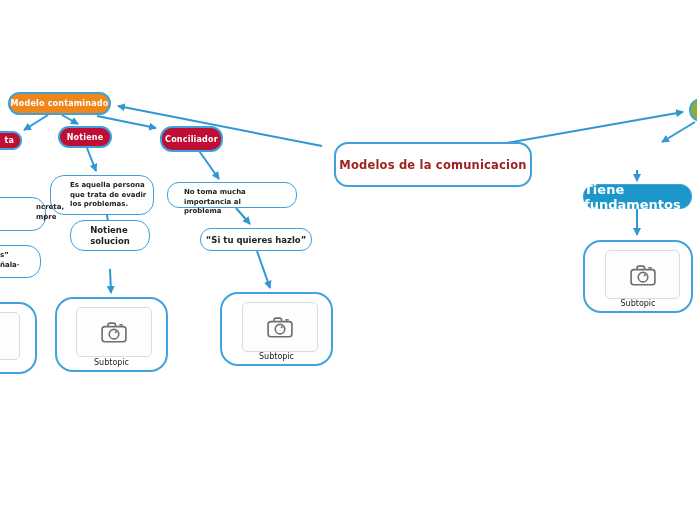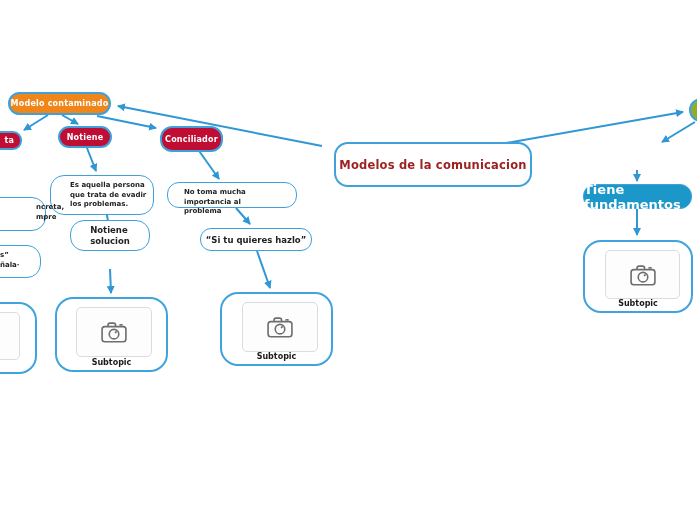--- a/index.html
+++ b/index.html
@@ -16,21 +16,21 @@
   .orange{background:#f0861a;}
   .crimson{background:#c00d33;}
   .teal{background:#1b98c9;}
   .tan{background:#e3bf97;border:1.5px solid #94a7b3;color:#4e5358;}
   .green{background:#8fae2e;border:2px solid #3fa0dc;border-radius:50%;}
   .smalltext{font-size:7px;line-height:9.5px;justify-content:flex-start;align-items:flex-start;text-align:left;}
   .preline{white-space:pre-line;}
   .subcard{position:absolute;z-index:2;box-sizing:border-box;background:#fff;border:2px solid #41a3dd;border-radius:18px;}
   .placeholder{position:absolute;box-sizing:border-box;background:#fdfdfd;border:1px solid #dcdcdc;border-radius:5px;
                display:flex;align-items:center;justify-content:center;}
-  .sublabel{position:absolute;left:0;bottom:3px;width:100%;text-align:center;font-weight:bold;font-size:8px;color:#1a1a1a;}
+  .sublabel{position:absolute;left:0;bottom:3px;width:100%;text-align:center;font-weight:normal;font-size:8px;color:#1a1a1a;}
   .fragment{position:absolute;z-index:3;font-weight:bold;font-size:7px;line-height:9.5px;color:#222;text-align:left;}
 </style>
 </head>
 <body>
 
 <div id="canvas">
 
   <svg id="wires" width="697" height="520">
     <defs>
       <marker id="ah" viewBox="0 0 8 8" markerWidth="8" markerHeight="8" refX="7" refY="4" orient="auto" markerUnits="userSpaceOnUse">

